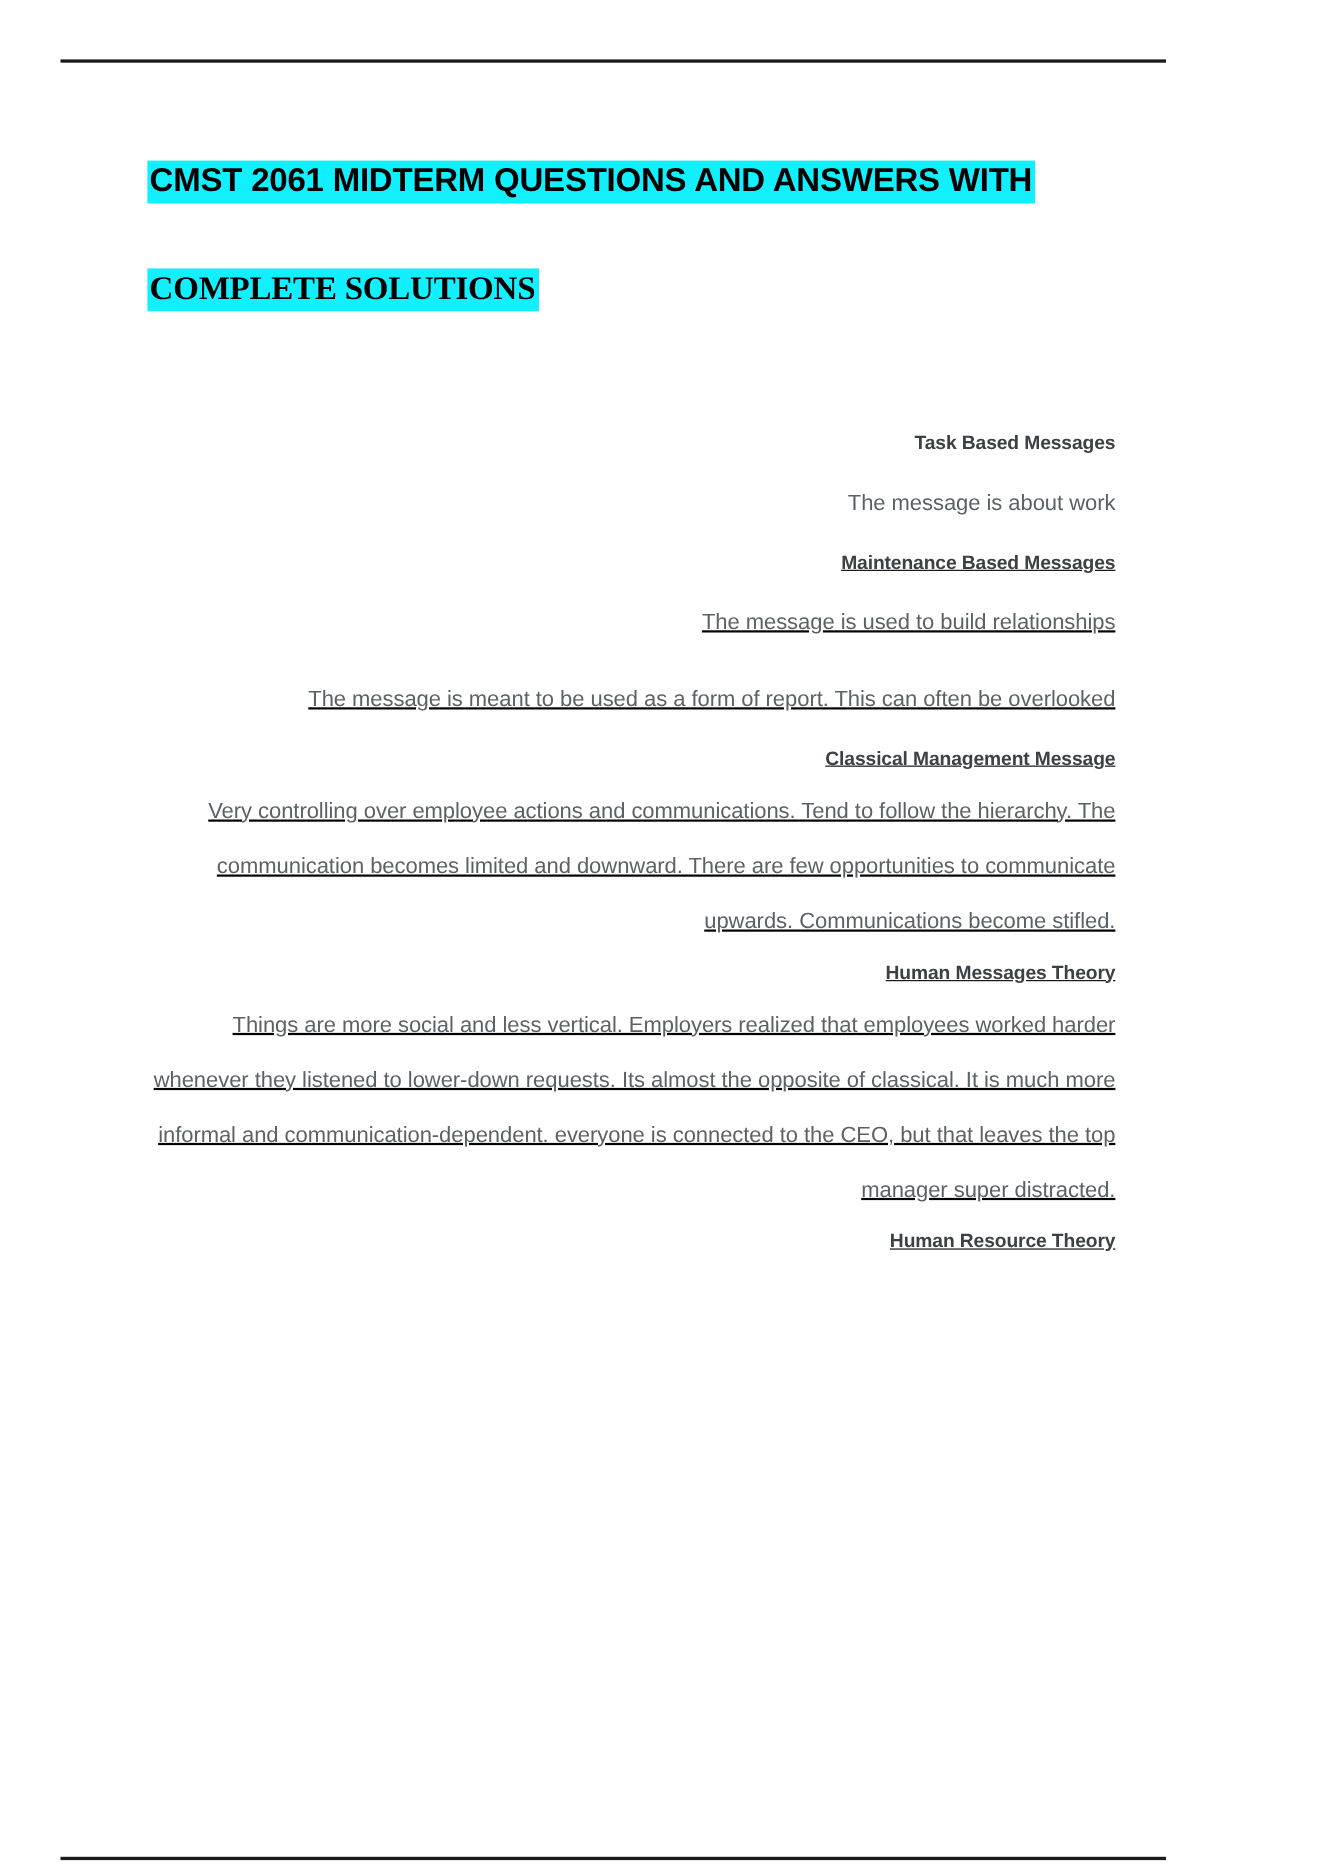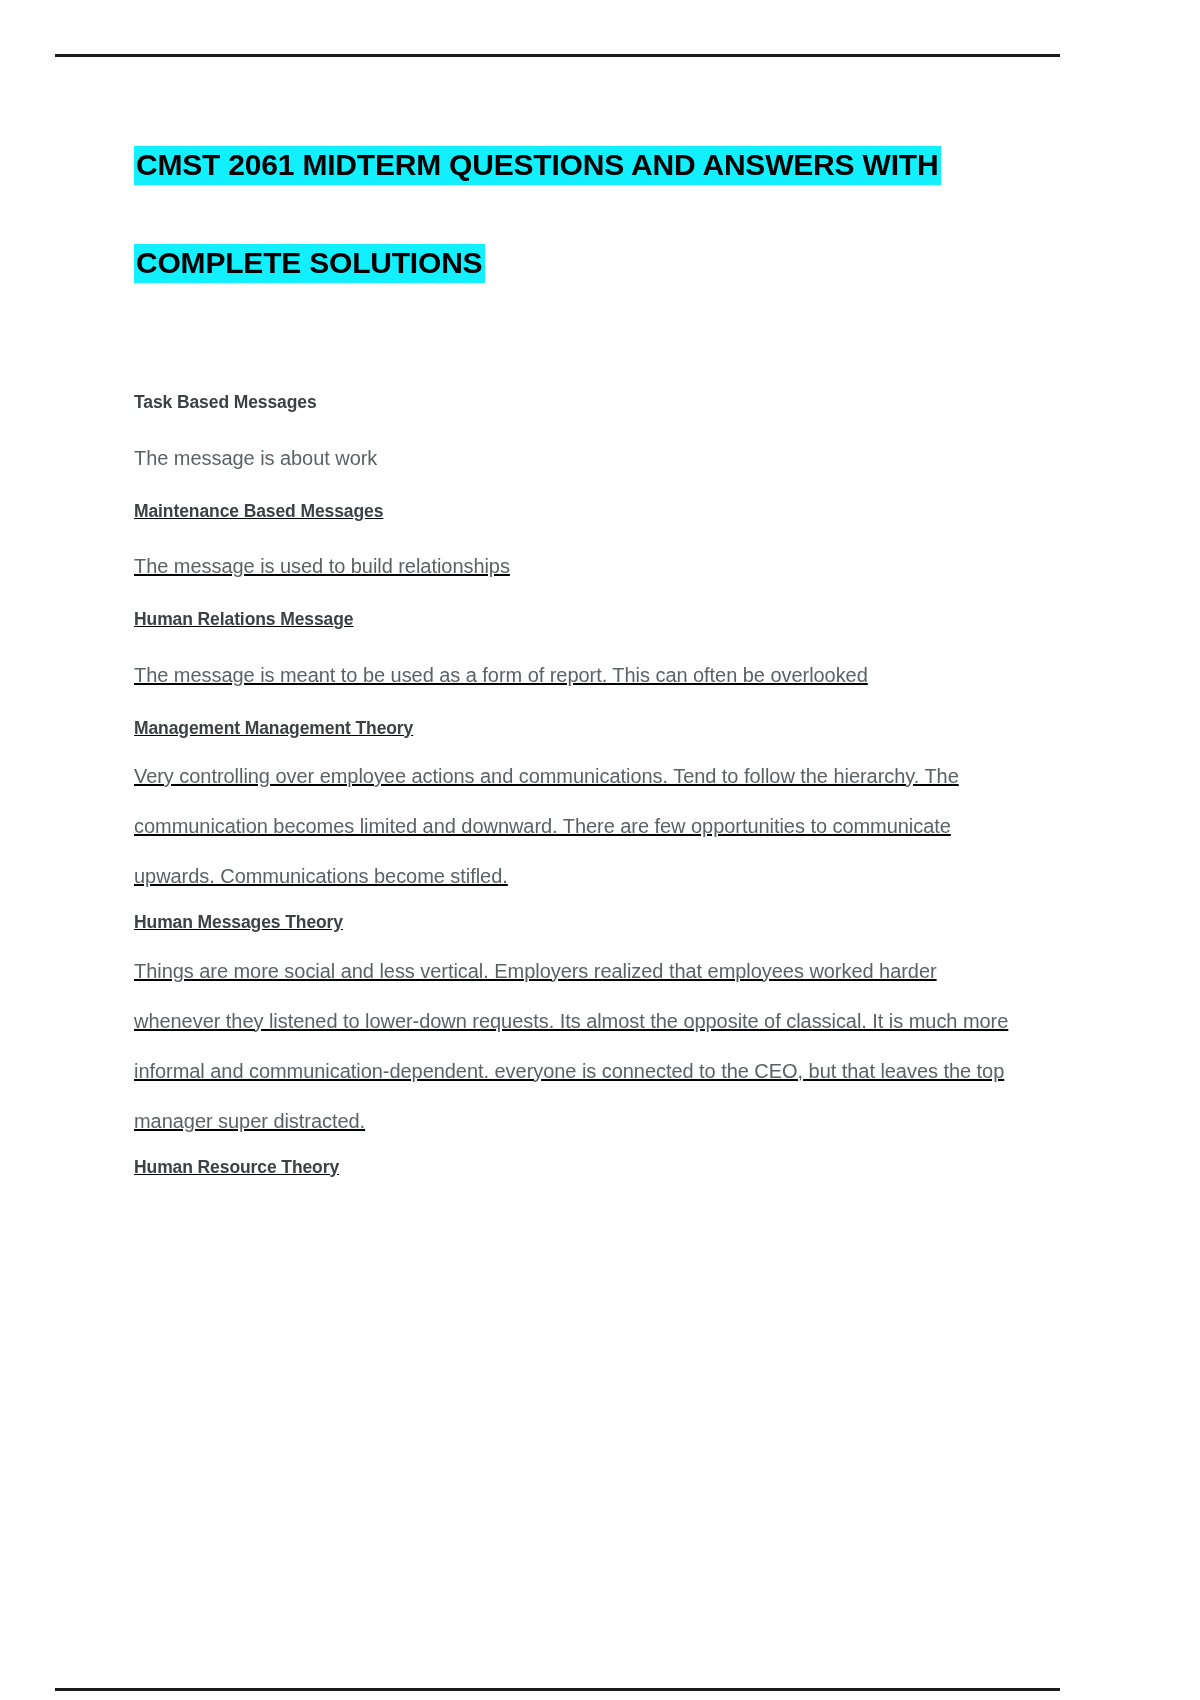--- a/index.html
+++ b/index.html
@@ -57,25 +57,27 @@
     background: #12efff;
     padding: 2px 3px 4px 2px;
     box-decoration-break: clone;
     -webkit-box-decoration-break: clone;
   }
   .title-line {
     display: block;
   }
   .title-line + .title-line {
     margin-top: 4px;
+    font-family: Liberation Serif, serif;
   }
 
   
   .body-block {
     margin-top: 84px;
+    text-align: right;
   }
 
   h3.section-heading {
     margin: 0;
     padding: 0;
     font-size: 17.5px;
     font-weight: 700;
     color: #3c4144;
     line-height: 1.0;
     letter-spacing: -0.1px;
@@ -121,26 +123,25 @@
         <h3 class="section-heading">Task Based Messages</h3>
         <p class="section-text single">The message is about work</p>
       </div>
 
       <div class="section">
         <h3 class="section-heading">Maintenance Based Messages</h3>
         <p class="section-text single">The message is used to build relationships</p>
       </div>
 
       <div class="section">
-        <h3 class="section-heading">Human Relations Message</h3>
         <p class="section-text single">The message is meant to be used as a form of report. This can often be overlooked</p>
       </div>
 
       <div class="section">
-        <h3 class="section-heading">Management Management Theory</h3>
+        <h3 class="section-heading">Classical Management Message</h3>
         <p class="section-text multi">Very controlling over employee actions and communications. Tend to follow the hierarchy. The communication becomes limited and downward. There are few opportunities to communicate upwards. Communications become stifled.</p>
       </div>
 
       <div class="section">
         <h3 class="section-heading">Human Messages Theory</h3>
         <p class="section-text multi">Things are more social and less vertical. Employers realized that employees worked harder whenever they listened to lower-down requests. Its almost the opposite of classical. It is much more informal and communication-dependent. everyone is connected to the CEO, but that leaves the top manager super distracted.</p>
       </div>
 
       <div class="section">
         <h3 class="section-heading">Human Resource Theory</h3>

